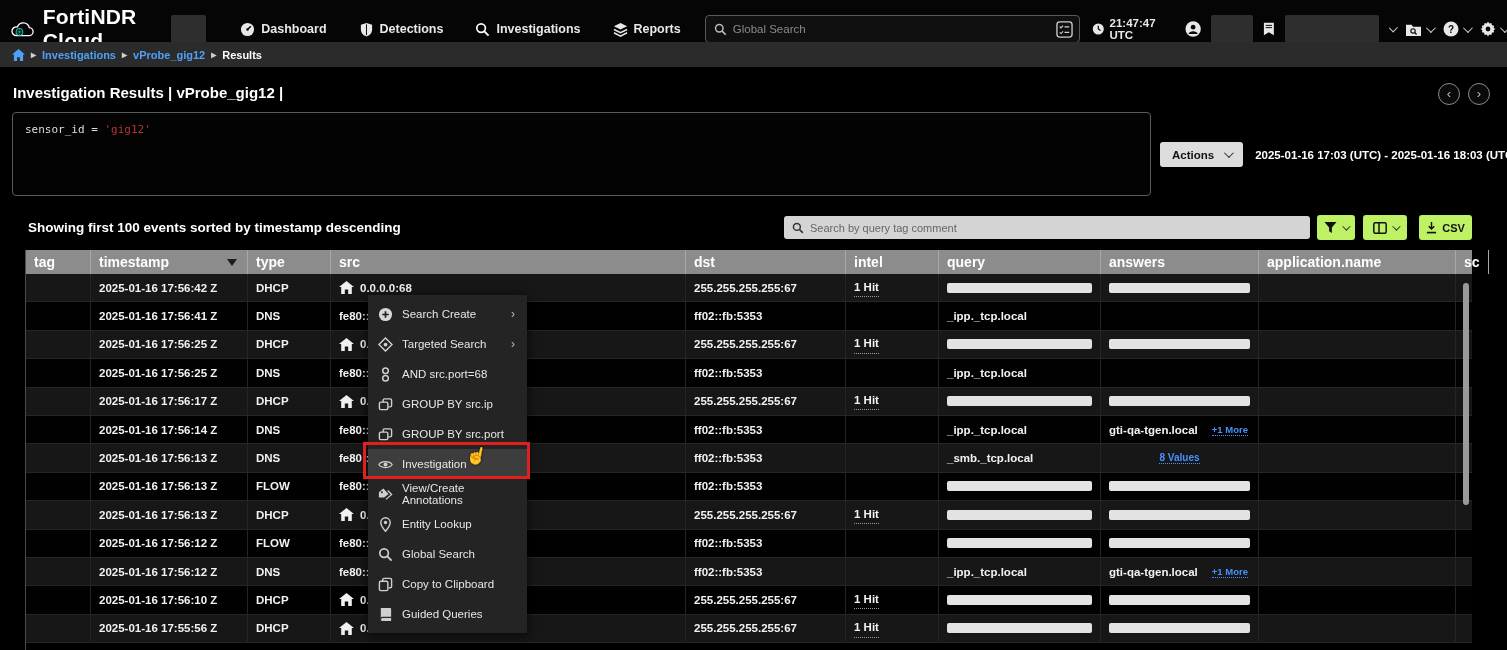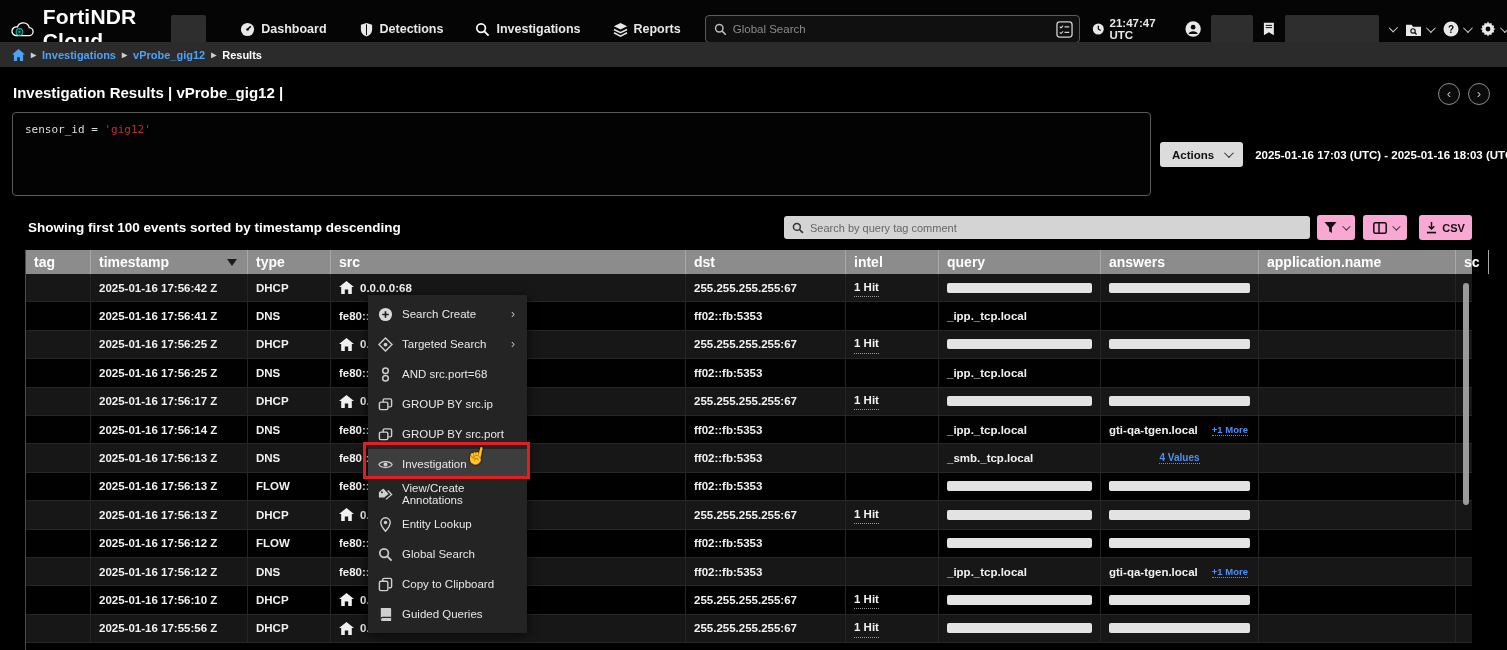--- a/index.html
+++ b/index.html
@@ -57,21 +57,21 @@
   .actions-btn .chev { border-color:#333; }
   .daterange { font-size:11.5px; font-weight:bold; white-space:nowrap; }
 
   
   .summary { position:absolute; left:28px; top:220px; font-size:13.5px; font-weight:bold; }
   .tagsearch { position:absolute; left:784px; top:216px; width:526px; height:23px; background:#d4d4d4;
     border-radius:3px; display:flex; align-items:center; padding:0 8px; gap:6px; }
   .tagsearch input { flex:1; background:transparent; border:none; outline:none; color:#222;
     font-size:11px; font-family:"Liberation Sans", sans-serif; }
   .tagsearch input::placeholder { color:#666; }
-  .toolbtn { position:absolute; top:215px; height:25px; background:#f9a8d4; border:none; border-radius:3px;
+  .toolbtn { position:absolute; top:215px; height:25px; background:#bef264; border:none; border-radius:3px;
     display:flex; align-items:center; justify-content:center; gap:5px; cursor:pointer; color:#111;
     font-size:11px; font-weight:bold; }
   .toolbtn .chev { border-color:#333; width:6px; height:6px; }
   #filter-btn { left:1317px; width:38px; }
   #columns-btn { left:1363px; width:44px; }
   #csv-btn { left:1419px; width:53px; }
 
   
   .tablewrap { position:absolute; left:25px; top:250px; width:1447px; height:400px;
     border-left:1px solid #4a4a4a; }
@@ -462,21 +462,21 @@
         <div class="cell"></div>
         <div class="cell">2025-01-16 17:56:13 Z</div>
         <div class="cell">DNS</div>
         <div class="cell">
           <span>fe80::6D</span>
         </div>
         <div class="cell">ff02::fb:5353</div>
         <div class="cell"></div>
         <div class="cell">_smb._tcp.local</div>
         <div class="cell">
-          <span class="bluelink" style="font-size: 10px; margin: 0px auto;">4 Values</span>
+          <span class="bluelink" style="font-size: 10px; margin: 0px auto;">8 Values</span>
         </div>
         <div class="cell"></div>
         <div class="cell" style="border-right: none;"></div>
       </div>
       <div class="trow">
         <div class="cell"></div>
         <div class="cell">2025-01-16 17:56:13 Z</div>
         <div class="cell">FLOW</div>
         <div class="cell">
           <span>fe80::60</span>

